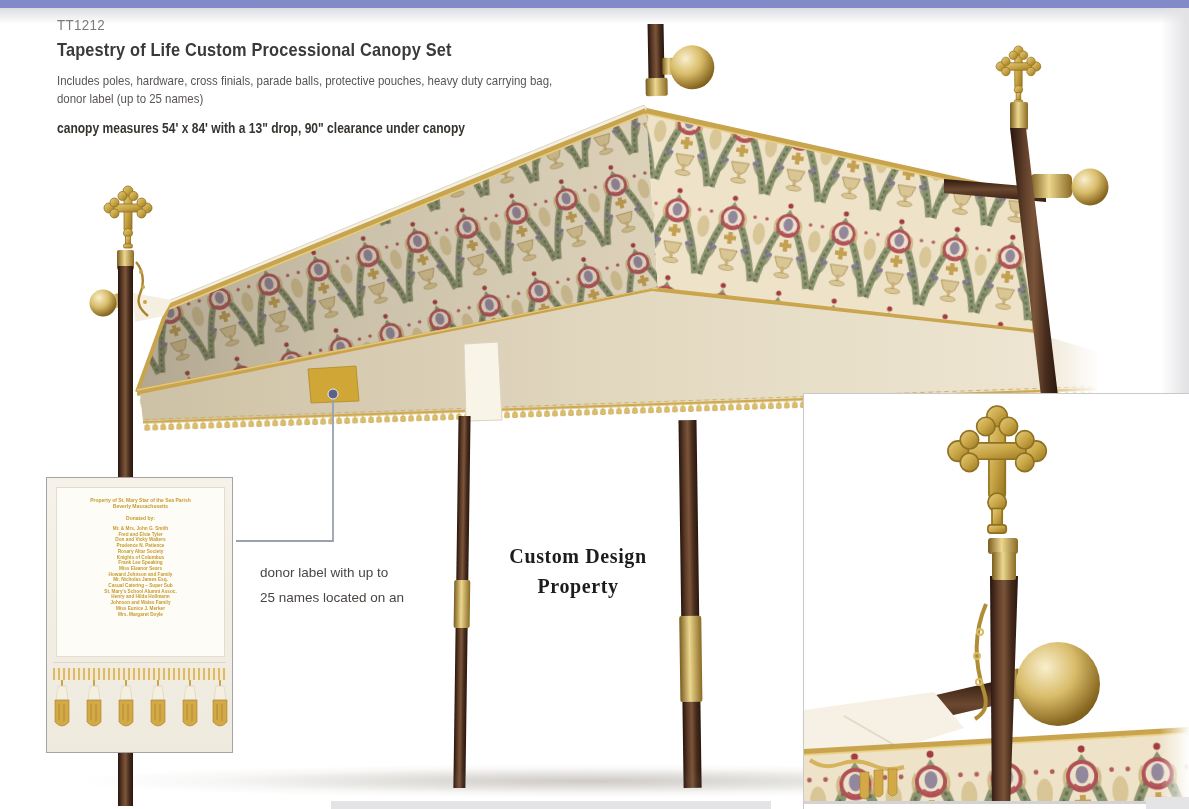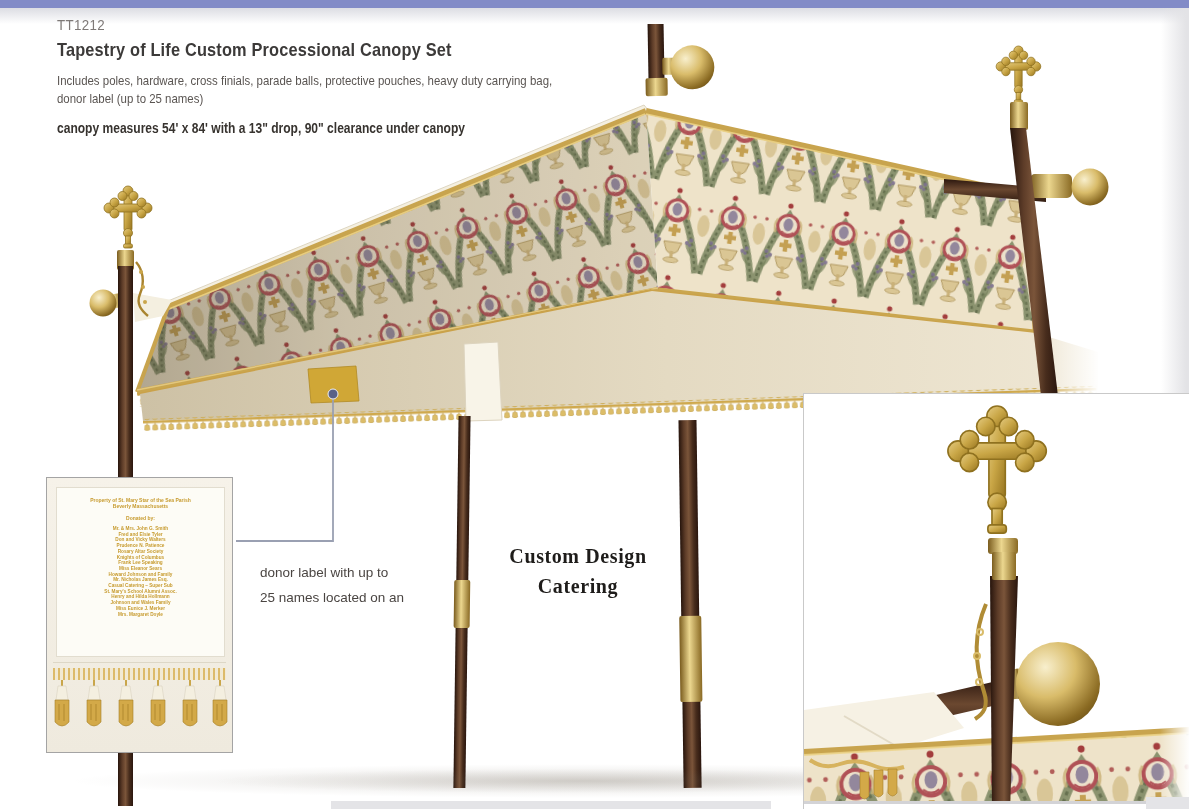--- a/index.html
+++ b/index.html
@@ -264,21 +264,21 @@
   <p class="measure">canopy measures 54' x 84' with a 13" drop, 90" clearance under canopy</p>
 </div>
 
 <div class="donor-caption z3">
   <div>donor label with up to</div>
   <div>25 names located on an</div>
 </div>
 
 <div class="custom-design z3">
   <div>Custom Design</div>
-  <div>Catering</div>
+  <div>Property</div>
 </div>
 
 <div class="donor-inset z4">
   <div class="donor-label-card">
     <p class="prop">
       <span>Property of St. Mary Star of the Sea Parish</span><br>
       <span>Beverly Massachusetts</span>
     </p>
     <p class="donated">Donated by:</p>
     <div class="donor-name">Mr. &amp; Mrs. John G. Smith</div>

